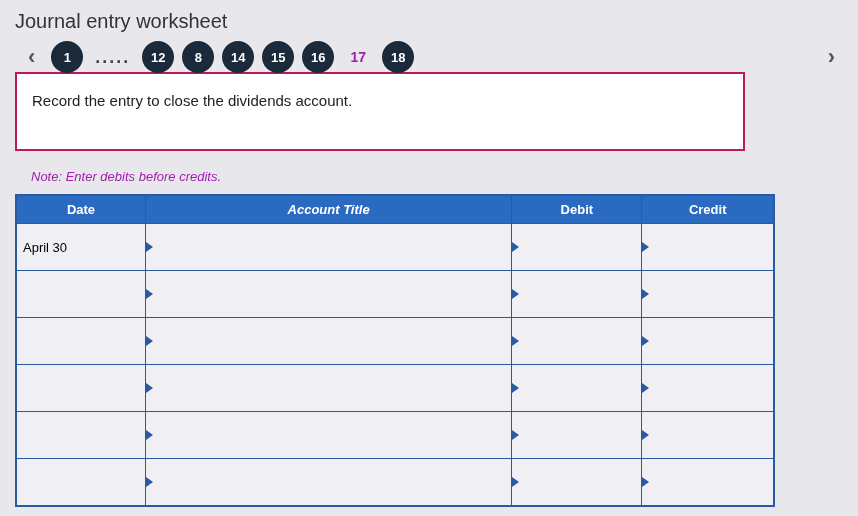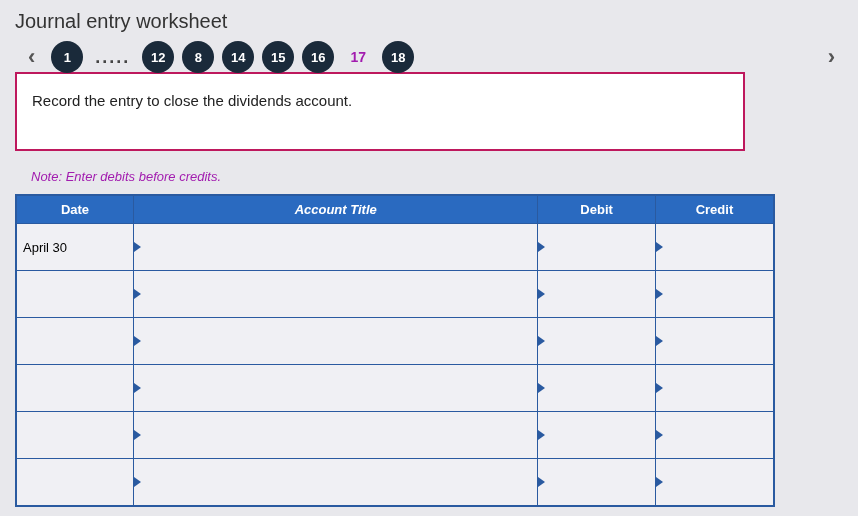--- a/index.html
+++ b/index.html
@@ -97,21 +97,21 @@
     .journal-table {
       border-collapse: collapse;
       width: 760px;
       border: 2px solid #2a5aa0;
     }
     .journal-table th {
       background: #2a6ac0;
       color: #fff;
       font-weight: bold;
       font-size: 13px;
-      padding: 6px 12px;
+      padding: 6px 24px;
       border: 1px solid #2a5aa0;
       text-align: center;
     }
     .journal-table td {
       border: 1px solid #2a5aa0;
       height: 26px;
       background: #f0f0f4;
       font-size: 13px;
       padding: 10px 6px;
       position: relative;

